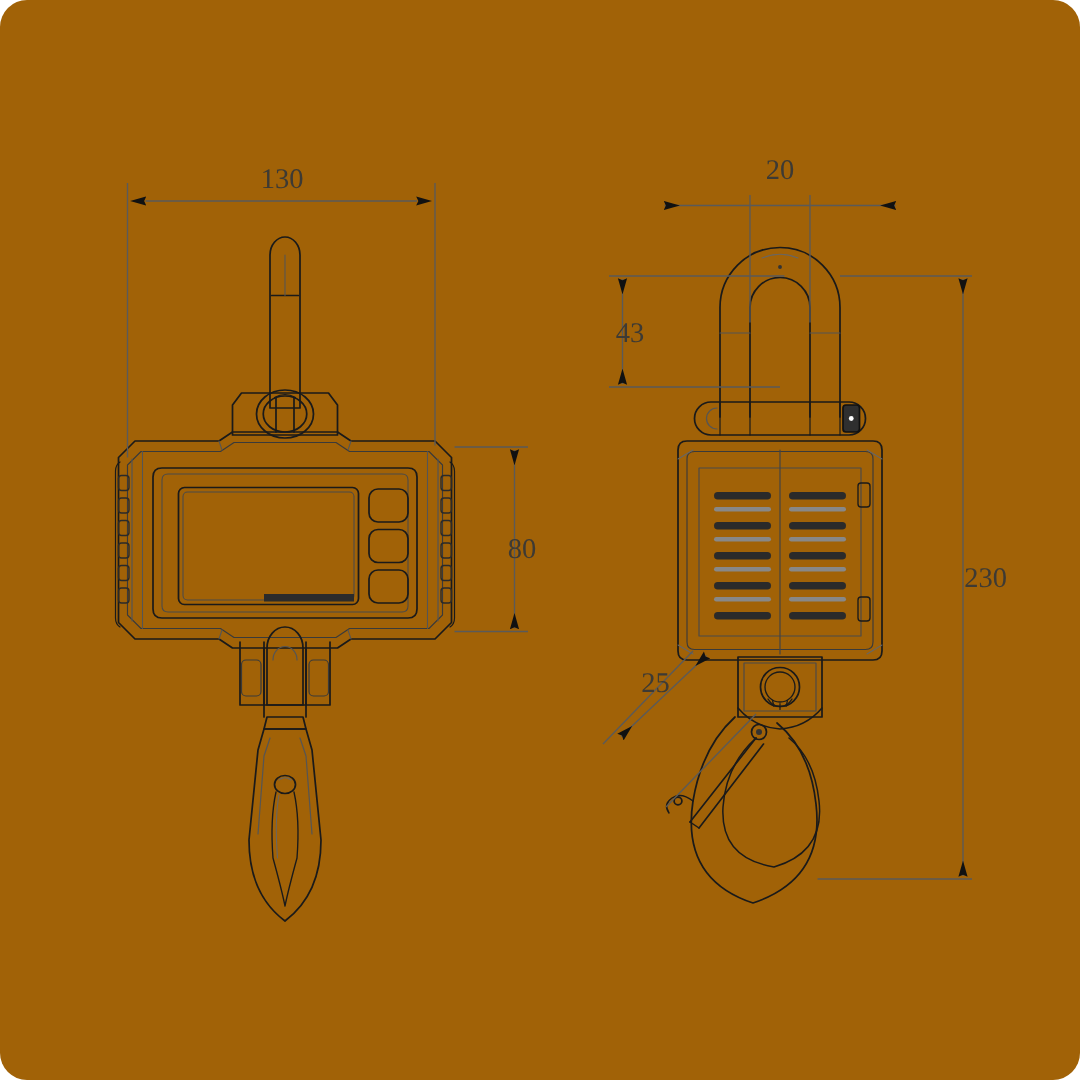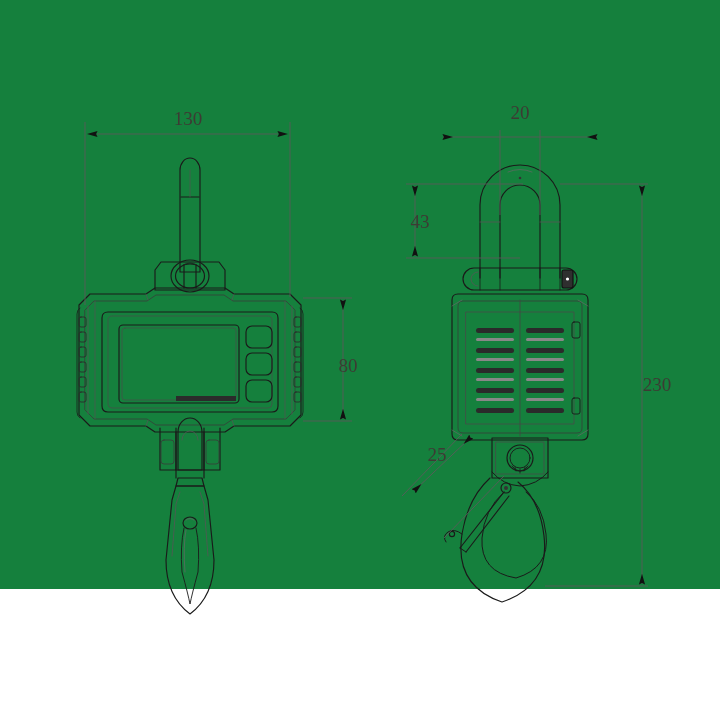--- a/index.html
+++ b/index.html
@@ -1,18 +1,18 @@
 <!DOCTYPE html>
 <html><head>
 <meta charset="utf-8">
 <style>
   html,body{margin:0;padding:0;background:#ffffff;}
   body{width:720px;height:720px;overflow:hidden;
        font-family:"Liberation Serif", serif;}
-  #stage{position:relative;width:720px;height:589px;background:#15803d;}
+  #stage{position:relative;width:720px;height:720px;background:#a16207;border-radius:18px;}
   #stage svg{display:block;}
   .dimtext{font-family:"Liberation Serif", serif;font-size:19px;fill:#3d3a34;}
 </style>
 </head>
 <body>
 
 <div id="stage">
 <svg width="720" height="720" viewBox="0 0 720 720">
 
   <defs>

